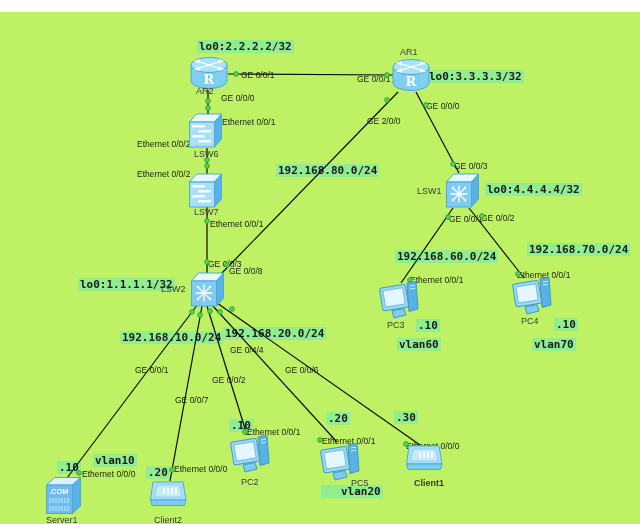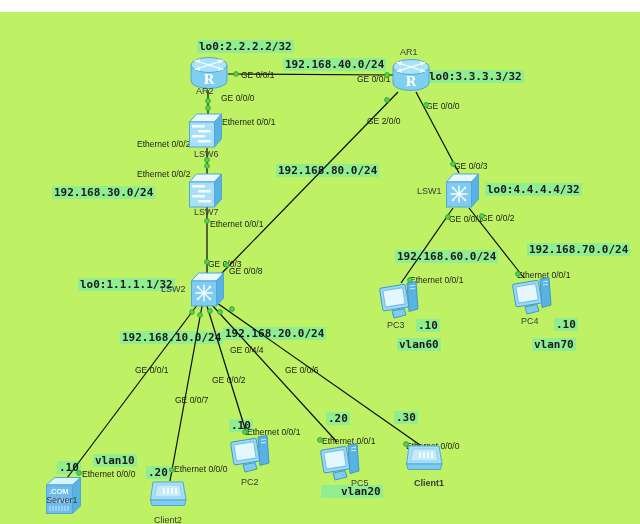--- a/index.html
+++ b/index.html
@@ -23,24 +23,22 @@
     color:var(--name-text,#3a3a3a); white-space:nowrap;
   }
   .device { position:absolute; }
   .device svg { display:block; }
 </style>
 </head>
 <body>
 
 <div id="stage" style="width: 640px; height: 524px; background: #bef264; margin-top: 12px;">
     <div class="net-label" style="left: 197px; top: 28px;">lo0:2.2.2.2/32</div>
-    <div class="net-label" style="left: 283px; top: 46px;">192.168.40.0/24</div>
     <div class="net-label" style="left: 427px; top: 58px;">lo0:3.3.3.3/32</div>
     <div class="net-label" style="left: 276px; top: 152px;">192.168.80.0/24</div>
-    <div class="net-label" style="left: 52px; top: 174px;">192.168.30.0/24</div>
     <div class="net-label" style="left: 485px; top: 171px;">lo0:4.4.4.4/32</div>
     <div class="net-label" style="left: 78px; top: 266px;">lo0:1.1.1.1/32</div>
     <div class="net-label" style="left: 395px; top: 238px;">192.168.60.0/24</div>
     <div class="net-label" style="left: 527px; top: 231px;">192.168.70.0/24</div>
     <div class="net-label" style="left: 120px; top: 319px;">192.168.10.0/24</div>
     <div class="net-label" style="left: 223px; top: 315px;">192.168.20.0/24</div>
     <div class="net-label" style="left: 93px; top: 442px;">vlan10</div>
     <div class="net-label" style="left: 57px; top: 449px;">.10</div>
     <div class="net-label" style="left: 146px; top: 454px;">.20</div>
     <div class="net-label" style="left: 229px; top: 407px;">.10</div>
@@ -307,14 +305,14 @@
         <polygon points="0.5,8 8.5,0.5 34.5,0.5 26.5,8" fill="#D9F3FC" stroke="#4FA8D8"></polygon>
         <polygon points="26.5,8 34.5,0.5 34.5,29 26.5,36.5" fill="#58B2E4" stroke="#4FA8D8"></polygon>
         <rect x="0.5" y="8" width="26" height="28.5" fill="#6FBCEC" stroke="#4FA8D8"></rect>
         <text x="3" y="17" font-family="Liberation Sans,sans-serif" font-size="7.5" font-weight="bold" fill="#F4FCFF">.COM</text>
         <g stroke="#C9ECFA" stroke-width="1">
           <path d="M4 21 V26 M7 21 V26 M10 21 V26 M13 21 V26 M16 21 V26 M19 21 V26 M22 21 V26"></path>
           <path d="M4 29 V34 M7 29 V34 M10 29 V34 M13 29 V34 M16 29 V34 M19 29 V34 M22 29 V34"></path>
         </g>
       </svg>
     </div>
-    <div class="device-name" style="left: 46px; top: 483px;">Server1</div>
+    <div class="device-name" style="left: 46px; top: 503px;">Server1</div>
   </div>
 
 </body></html>

